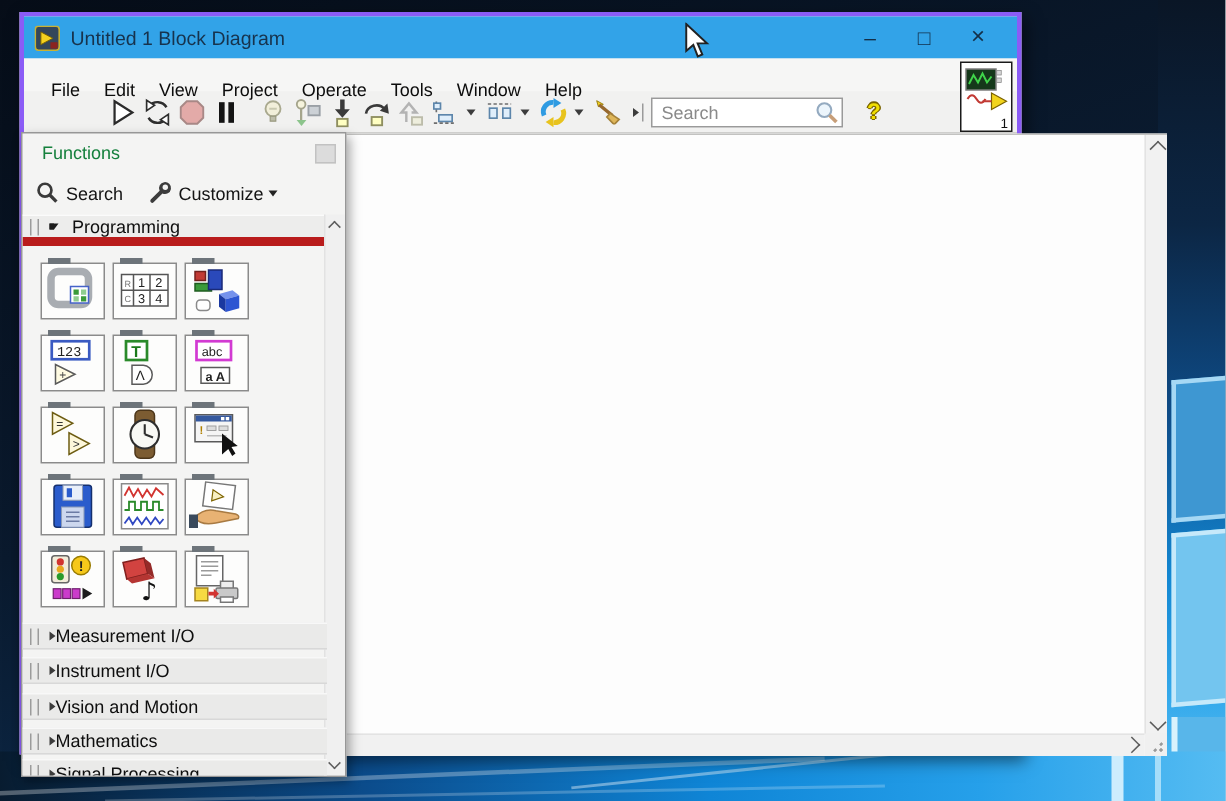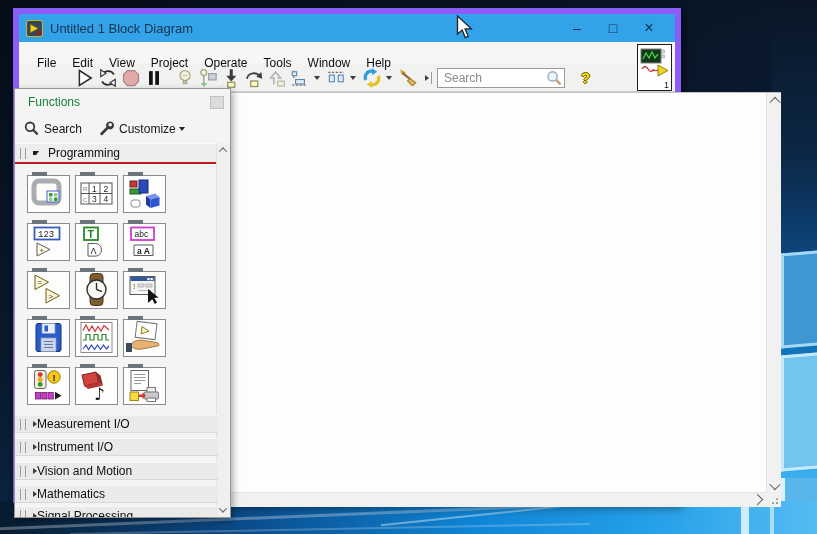--- a/index.html
+++ b/index.html
@@ -16,21 +16,21 @@
   .desk-bottom{position:absolute;left:0;top:501px;width:817px;height:33px;
     background:linear-gradient(90deg,#081c30 0%,#0b4c8c 30%,#0f85d6 58%,#26a0ea 80%,#55bcf2 100%);}
   .streak{position:absolute;background:rgba(255,255,255,0.30);}
   .streak-1{left:-10px;top:516px;width:560px;height:3px;transform:rotate(-2.4deg);}
   .streak-2{left:70px;top:528px;width:520px;height:2px;transform:rotate(-1.1deg);background:rgba(255,255,255,0.22);}
   .streak-3{left:380px;top:507px;width:330px;height:2px;transform:rotate(-6deg);background:rgba(255,255,255,0.4);}
   .pane-edge-v{position:absolute;left:741px;top:503px;width:8px;height:31px;background:rgba(230,248,255,0.85);}
   .pane-edge-v2{position:absolute;left:770px;top:503px;width:4px;height:31px;background:rgba(230,248,255,0.6);}
   
   .window{position:absolute;left:13px;top:8px;width:668px;height:495px;background:#f0f0f0;
-    border:6px solid #8b5cf6;box-shadow:3px 4px 10px rgba(0,0,0,0.5);box-sizing:border-box;}
+    border:3px solid #8b5cf6;box-shadow:3px 4px 10px rgba(0,0,0,0.5);box-sizing:border-box;}
   .titlebar{height:28px;background:#32a3e8;display:flex;align-items:center;}
   .win-icon{width:17px;height:17px;margin-left:7px;flex:0 0 auto;}
   .title-text{font-size:13px;color:#17334d;margin-left:7px;white-space:nowrap;}
   .controls{margin-left:auto;display:flex;margin-right:8px;}
   .ctrl{width:36px;height:28px;display:flex;align-items:center;justify-content:center;
     font-size:14px;color:#132e47;cursor:default;}
   .ctrl.close{font-size:16px;}
   .menubar{height:22px;background:#f6f6f5;display:flex;align-items:center;padding-left:10px;font-size:12px;color:#0c0c0c;}
   .menu-item{padding:3px 8px;margin-top:19px;}
   .toolbar{height:28px;background:#f1f1f0;border-bottom:1px solid #cfcfcd;display:flex;align-items:center;
@@ -72,21 +72,21 @@
   
   .palette{position:absolute;left:14px;top:88px;width:217px;height:430px;background:#f4f4f3;
     border:1px solid #979797;box-shadow:2px 3px 7px rgba(0,0,0,0.35);box-sizing:border-box;z-index:20;overflow:hidden;}
   .pal-header{height:26px;display:flex;align-items:center;padding:0 6px 0 13px;font-size:12px;color:#15803d;}
   .pal-close{margin-left:auto;width:14px;height:13px;background:#dcdcdc;border:1px solid #c2c2c2;box-sizing:border-box;}
   .pal-tools{height:27px;display:flex;align-items:center;padding-left:8px;font-size:12px;color:#141414;}
   .pal-tools .icon{width:17px;height:17px;margin-right:4px;}
   .pal-tools .lbl{margin-right:16px;}
   .pal-tools .tri-down{border-top-color:#222;margin-left:3px;}
   .pal-row{position:absolute;left:0;width:203px;height:21px;background:#ededec;
-    border-top:1px solid #fbfbfb;border-bottom:2px solid #b91c1c;box-sizing:border-box;
+    border-top:1px solid #fbfbfb;border-bottom:6px solid #b91c1c;box-sizing:border-box;
     display:flex;align-items:center;font-size:12px;color:#0e0e0e;}
   .grip{width:4px;height:11px;border-left:1px solid #9b9b9b;border-right:1px solid #9b9b9b;margin:0 7px 0 5px;}
   .pal-row .tri-down,.pal-row .tri-right{margin-right:9px;border-top-color:#1c1c1c;border-left-color:#1c1c1c;}
   .cat-row{position:absolute;left:0;width:203px;height:18px;background:#eaeae9;
     border-top:1px solid #f8f8f8;border-bottom:1px solid #d8d8d8;box-sizing:border-box;
     display:flex;align-items:center;font-size:12px;color:#0e0e0e;}
   .pal-scroll{position:absolute;top:54px;right:0;bottom:0;width:14px;background:#f0f0f0;border-left:1px solid #e2e2e2;box-sizing:border-box;}
   .tile{position:absolute;width:43px;height:38px;background:#fdfdfc;border:1px solid #8b8b8b;box-sizing:border-box;}
   .tile::before{content:"";position:absolute;top:-4px;left:4px;width:15px;height:4px;background:#6d747a;}
   .tile svg{position:absolute;left:0;top:0;width:100%;height:100%;}

